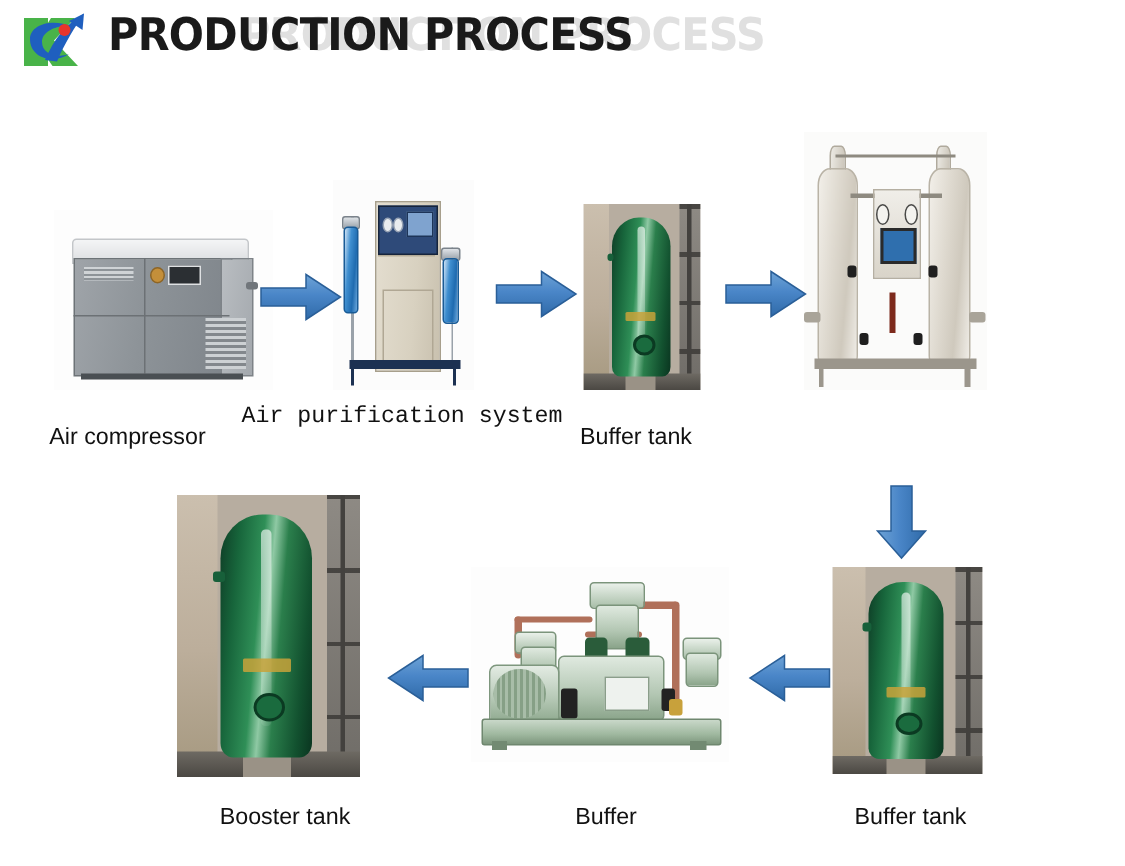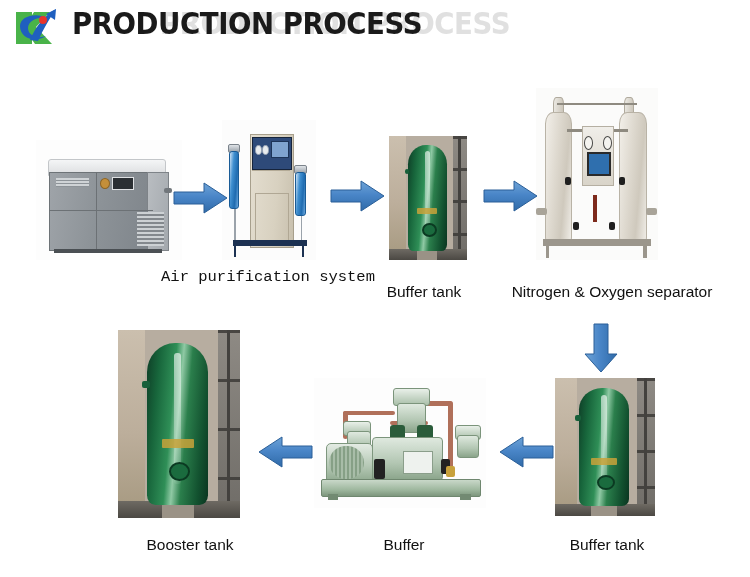--- a/index.html
+++ b/index.html
@@ -521,26 +521,26 @@
       <path d="M2 12 L32 12 L32 3 L55 18 L32 33 L32 24 L2 24 Z" fill="url(#ag1)" stroke="#2a5f98" stroke-width="1"></path>
     </svg>
   </div>
 
   <div class="arrow" style="left:482px; top:178px;">
     <svg width="58" height="36" viewBox="0 0 58 36">
       <path d="M2 12 L32 12 L32 3 L55 18 L32 33 L32 24 L2 24 Z" fill="url(#ag1)" stroke="#2a5f98" stroke-width="1"></path>
     </svg>
   </div>
 
+  <div class="caption cap-center" style="left:85px; top:283px;">Air compressor</div>
 
   <div class="caption cap-center" style="left:268px; top:268px;font-family:Liberation Mono, monospace;">Air purification system</div>
 
   <div class="caption cap-center" style="left:424px; top:283px;">Buffer tank</div>
 
-  <div class="caption cap-center" style="left:612px; top:283px;">Nitrogen &amp; Oxygen  separator</div>
 
   <div class="arrow" style="left:582px; top:322px;">
     <svg width="38" height="52" viewBox="0 0 38 52">
       <defs>
         <linearGradient id="ag2" x1="0" y1="0" x2="1" y2="0">
           <stop offset="0%" stop-color="#6ea3d6"></stop>
           <stop offset="45%" stop-color="#4a86c8"></stop>
           <stop offset="100%" stop-color="#2f6aa8"></stop>
         </linearGradient>
       </defs>

